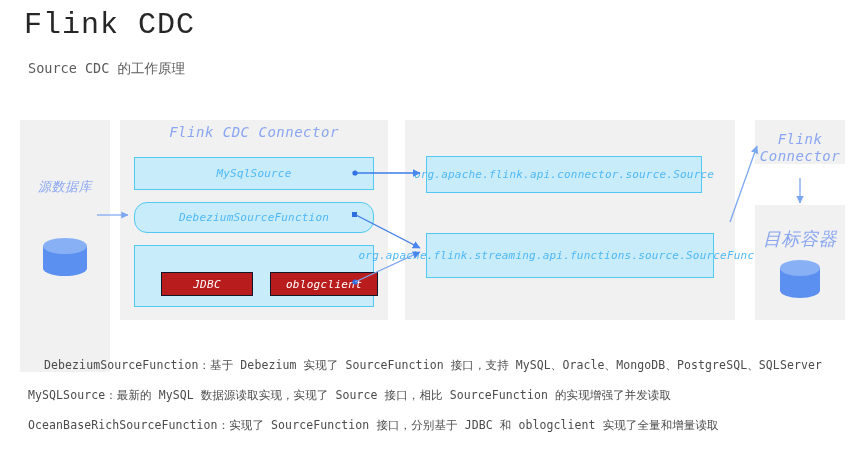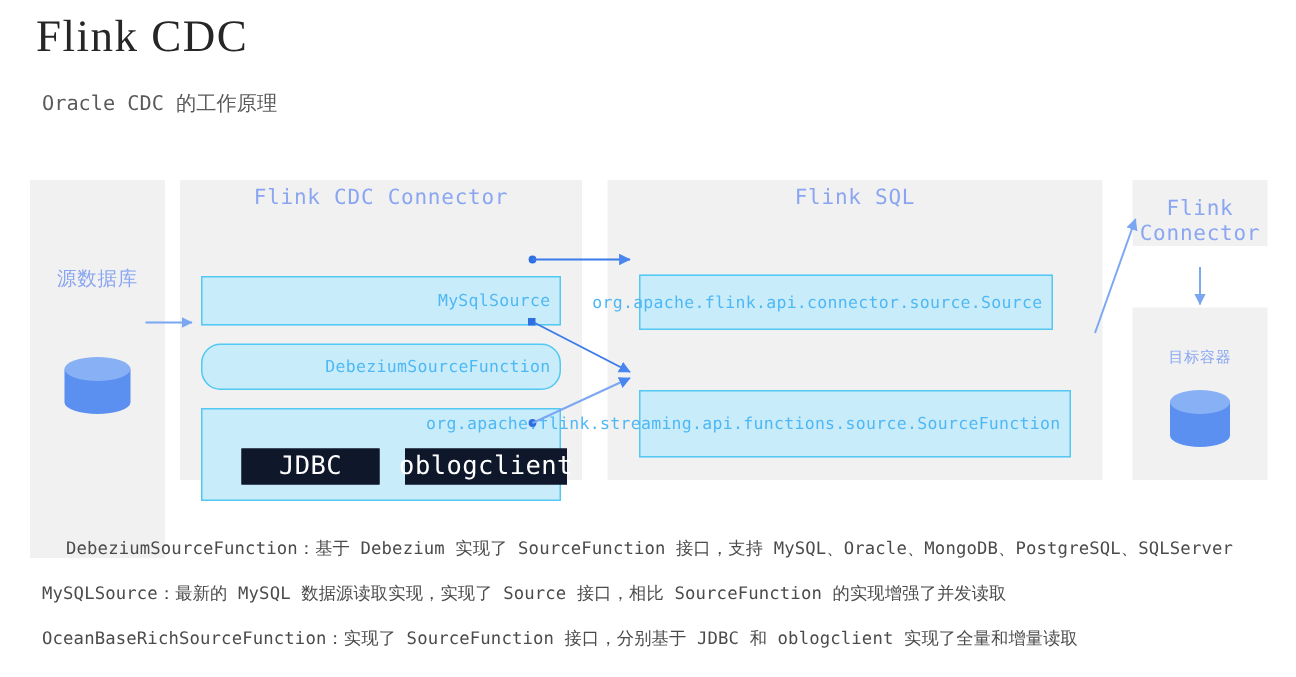--- a/index.html
+++ b/index.html
@@ -14,21 +14,21 @@
     overflow: hidden;
     font-family: "DejaVu Sans Mono", "Liberation Mono", monospace;
     -webkit-font-smoothing: antialiased;
   }
 
   
   #page-title {
     position: absolute;
     left: 24px;
     top: 8px;
-    font-family: Liberation Serif, serif;
+    font-family: Liberation Mono, monospace;
     font-size: 30px;
     letter-spacing: 1px;
     color: #262626;
     white-space: nowrap;
   }
   #page-subtitle {
     position: absolute;
     left: 28px;
     top: 60px;
     font-family: "DejaVu Sans Mono", "Liberation Mono", monospace;
@@ -42,20 +42,21 @@
     position: absolute;
     left: 0;
     top: 0;
     width: 864px;
     height: 451px;
   }
   .panel {
     position: absolute;
     background: #f1f1f1;
     box-sizing: border-box;
+    font-style: italic;
   }
   .panel-title {
     position: absolute;
     left: 0;
     width: 100%;
     text-align: center;
     color: #8aa6f2;
     font-size: 14px;
     letter-spacing: 0.5px;
     line-height: 17px;
@@ -64,43 +65,42 @@
 
   
   .cyan-box {
     position: absolute;
     box-sizing: border-box;
     background: #c9ecfa;
     border: 1.3px solid #53c8f2;
     color: #4eb8f5;
     display: flex;
     align-items: center;
-    justify-content: flex-end;
+    justify-content: center;
     text-align: center;
     font-size: 11px;
     line-height: 15px;
     letter-spacing: 0.2px;
     padding: 0 6px;
-    margin-top: 27px;
   }
   .cyan-box.top-label {
     align-items: flex-start;
     padding-top: 6px;
   }
   
   .blue-box {
     position: absolute;
     box-sizing: border-box;
-    background: #0f172a;
-    border: 6px solid #0f172a;
+    background: #b91c1c;
+    border: 1px solid #0f172a;
     color: #ffffff;
     display: flex;
     align-items: center;
     justify-content: center;
-    font-size: 17px;
+    font-size: 11px;
     letter-spacing: 0.3px;
   }
 
   
   .cylinder {
     position: absolute;
   }
   .cyl-body {
     position: absolute;
     left: 0;
@@ -140,21 +140,21 @@
     letter-spacing: 0.1px;
   }
   #note-0 { top: 358px; margin-left: 16px; }
   #note-1 { top: 388px; }
   #note-2 { top: 418px; }
 </style>
 </head>
 <body>
 
 <div id="page-title">Flink CDC</div>
-<div id="page-subtitle">Oracle CDC 的工作原理</div>
+<div id="page-subtitle">Source CDC 的工作原理</div>
 
 <div id="diagram">
 
   <div class="panel" style="left:20px; top:120px; width:90px; height:252px;">
     <div class="panel-title" style="top:58px; font-size:13px;">源数据库</div>
     <div class="cylinder" style="left:23px; top:118px; width:44px; height:44px;">
       <div class="cyl-body"></div>
       <div class="cyl-top"></div>
     </div>
   </div>
@@ -174,38 +174,37 @@
       <div class="blue-box" style="left:26px; top:26px; width:92px; height:24px;">
         <span>JDBC</span>
       </div>
       <div class="blue-box" style="left:135px; top:26px; width:108px; height:24px;">
         <span>oblogclient</span>
       </div>
     </div>
   </div>
 
   <div class="panel" style="left:405px; top:120px; width:330px; height:200px;">
-    <div class="panel-title" style="top:4px;">Flink SQL</div>
 
     <div class="cyan-box" style="left:21px; top:36px; width:276px; height:37px;">
       <span>org.apache.flink.api.connector.source.Source</span>
     </div>
 
     <div class="cyan-box" style="left:21px; top:113px; width:288px; height:45px;">
       <span>org.apache.flink.streaming.api.functions.source.SourceFunction</span>
     </div>
   </div>
 
   <div class="panel" style="left:755px; top:120px; width:90px; height:44px;">
     <div class="panel-title" style="top:11px;">Flink</div>
     <div class="panel-title" style="top:28px;">Connector</div>
   </div>
 
   <div class="panel" style="left:755px; top:205px; width:90px; height:115px;">
-    <div class="panel-title" style="top:25px; font-size:10px;">目标容器</div>
+    <div class="panel-title" style="top:25px; font-size:18px;">目标容器</div>
     <div class="cylinder" style="left:25px; top:55px; width:40px; height:40px;">
       <div class="cyl-body"></div>
       <div class="cyl-top"></div>
     </div>
   </div>
 
   <svg class="arrows" viewBox="0 0 864 451">
     <defs>
       <marker id="ah" markerWidth="7" markerHeight="7" refX="5.6" refY="3" orient="auto">
         <path d="M0,0 L6,3 L0,6 z" fill="#4a86f0"></path>

